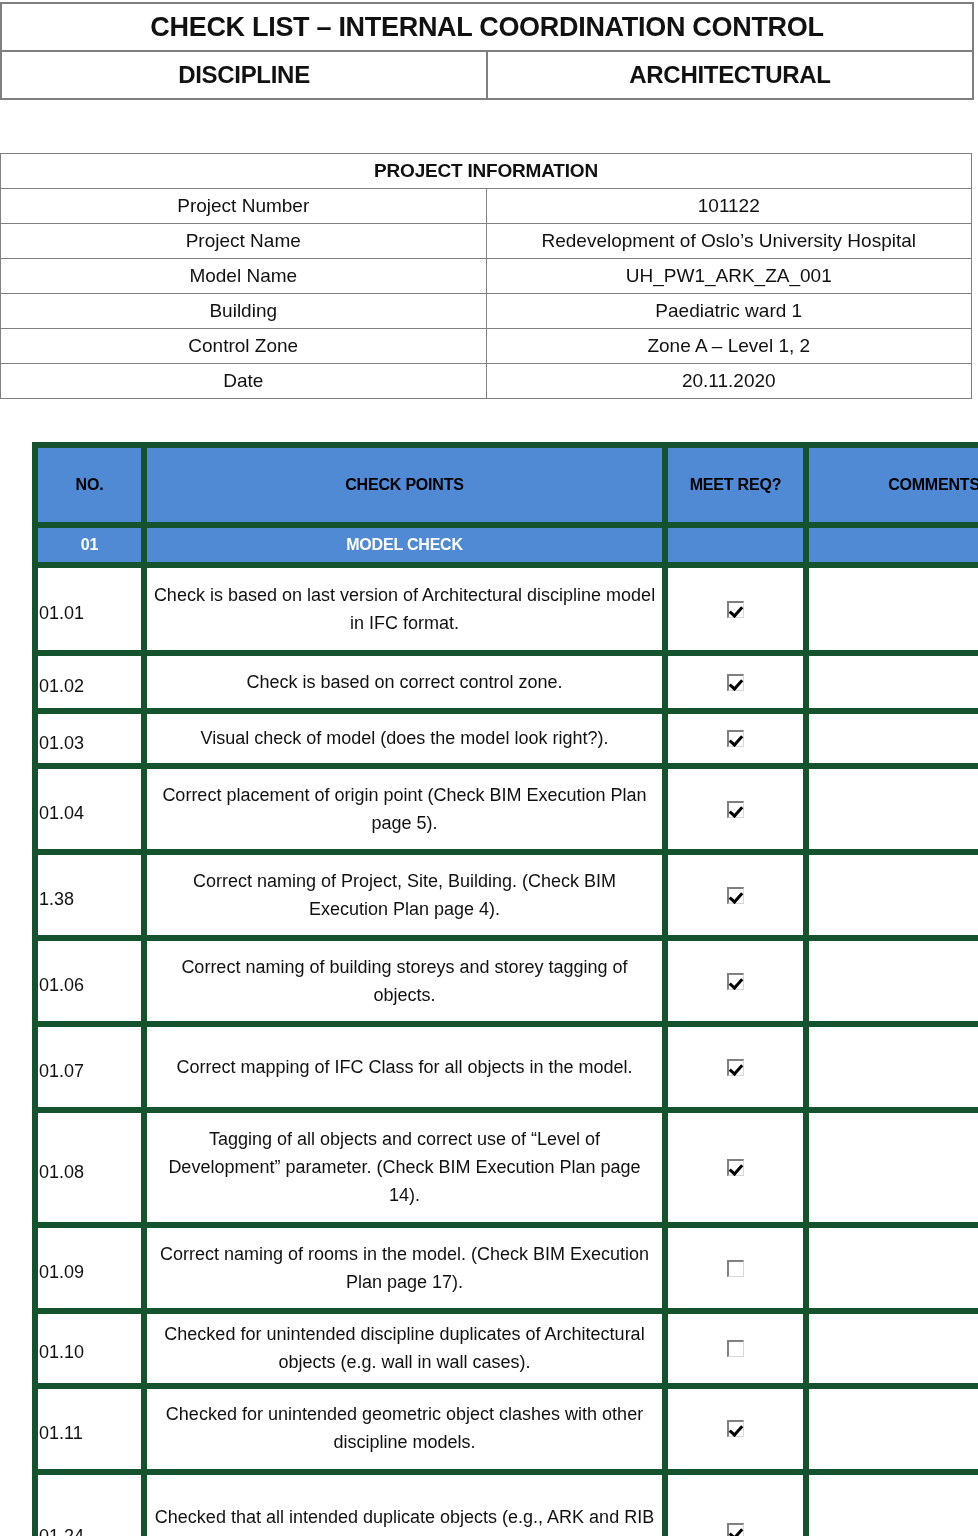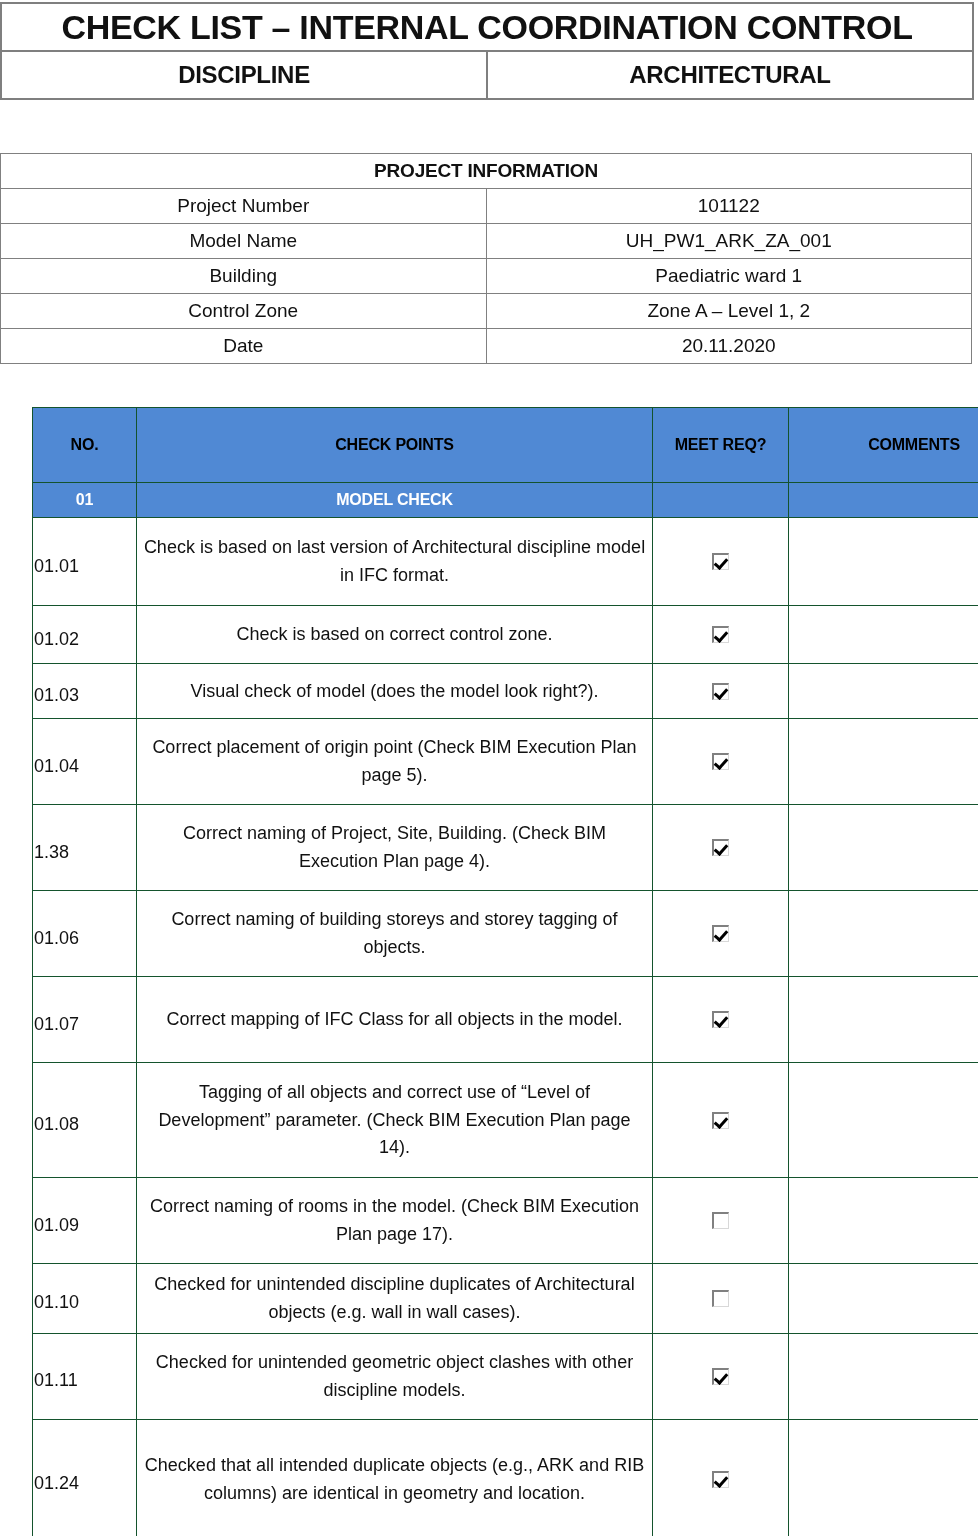--- a/index.html
+++ b/index.html
@@ -23,21 +23,21 @@
     border-collapse: collapse;
     table-layout: fixed;
   }
   .title-block td {
     border: 2px solid #7f7f7f;
     text-align: center;
     vertical-align: middle;
     font-weight: bold;
   }
   .doc-title {
-    font-size: 34px;
+    font-size: 27px;
     height: 44px;
     letter-spacing: -0.3px;
   }
   .discipline-label {
     font-size: 24px;
     height: 44px;
     width: 207px;
     letter-spacing: -0.3px;
   }
   .discipline-value {
@@ -75,21 +75,21 @@
   .checklist-wrap {
     margin-top: 43px;
     padding-left: 32px;
   }
   .checklist {
     width: 910px;
     border-collapse: collapse;
     table-layout: fixed;
   }
   .checklist th, .checklist td {
-    border: 1px solid #14532d;
+    border: 6px solid #14532d;
     vertical-align: middle;
   }
   .checklist thead th {
     background: #5089d4;
     color: #000000;
     font-size: 16px;
     font-weight: bold;
     text-align: center;
     height: 72px;
     letter-spacing: -0.2px;
@@ -179,20 +179,24 @@
   </table>
 
 <table class="project-info">
   <tbody>
     <tr>
       <td colspan="2" class="pi-head">PROJECT INFORMATION</td>
     </tr>
     <tr>
       <td class="pi-label">Project Number</td>
       <td>101122</td>
+    </tr>
+    <tr>
+      <td class="pi-label">Project Name</td>
+      <td>Redevelopment of Oslo’s University Hospital</td>
     </tr>
     <tr>
       <td class="pi-label">Model Name</td>
       <td>UH_PW1_ARK_ZA_001</td>
     </tr>
     <tr>
       <td class="pi-label">Building</td>
       <td>Paediatric ward 1</td>
     </tr>
     <tr>

